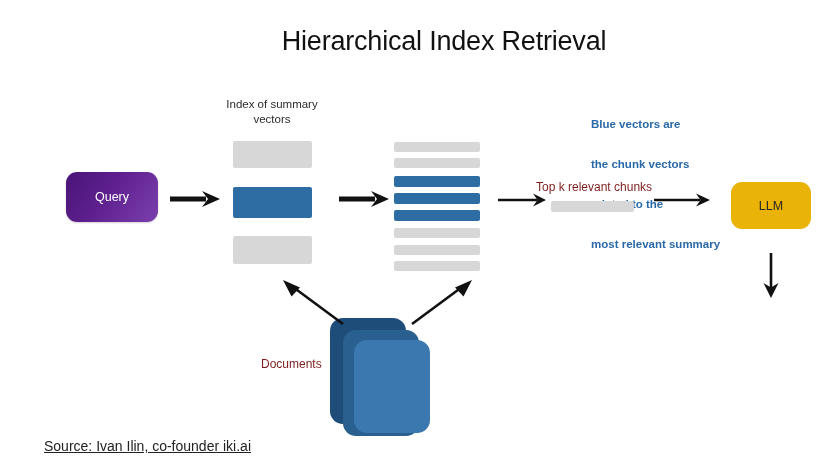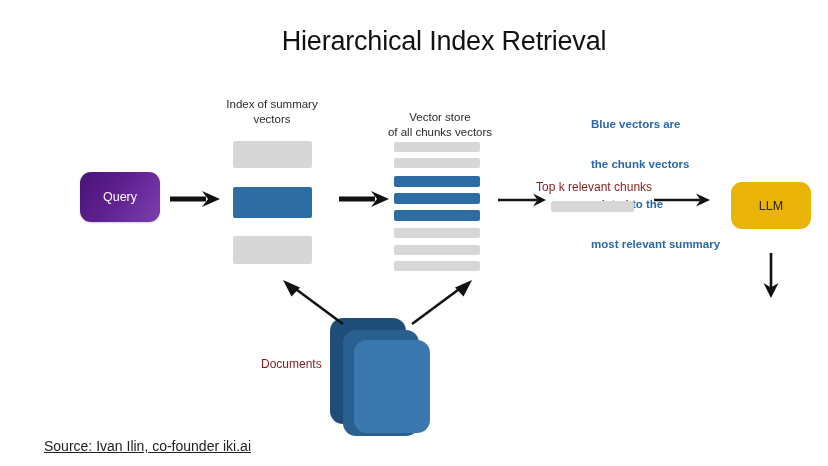--- a/index.html
+++ b/index.html
@@ -106,21 +106,21 @@
 
   svg { display: block; overflow: visible; }
 </style>
 </head>
 <body>
 
 <div class="stage">
 
   <div class="abs" id="page-title">Hierarchical Index Retrieval</div>
 
-  <div class="abs node node-purple" style="left:50px; top:172px; width:80px; height:50px;">
+  <div class="abs node node-purple" style="left:36px; top:172px; width:92px; height:50px;">
     <span>Query</span>
   </div>
 
   <div class="abs" style="left:138px; top:188px; width:56px; height:22px;">
     <svg width="56" height="22" viewBox="0 0 56 22" aria-hidden="true">
       <path d="M2 11 H38" stroke="#111111" stroke-width="5" stroke-linecap="butt" fill="none"></path>
       <path d="M34 3 L52 11 L34 19 L40 11 Z" fill="#111111"></path>
     </svg>
   </div>
 
@@ -133,24 +133,20 @@
   <div class="abs bar bar-blue" style="left:203px; top:187px; width:79px; height:31px;"></div>
   <div class="abs bar bar-gray" style="left:203px; top:236px; width:79px; height:28px;"></div>
 
   <div class="abs" style="left:307px; top:188px; width:56px; height:22px;">
     <svg width="56" height="22" viewBox="0 0 56 22" aria-hidden="true">
       <path d="M2 11 H38" stroke="#111111" stroke-width="5" stroke-linecap="butt" fill="none"></path>
       <path d="M34 3 L52 11 L34 19 L40 11 Z" fill="#111111"></path>
     </svg>
   </div>
 
-  <div class="abs caption" style="left:348px; top:110px; width:124px;">
-    <div>Vector store</div>
-    <div>of all chunks vectors</div>
-  </div>
 
   <div class="abs bar bar-gray" style="left:364px; top:142px; width:86px; height:10px;"></div>
   <div class="abs bar bar-gray" style="left:364px; top:158px; width:86px; height:10px;"></div>
   <div class="abs bar bar-blue" style="left:364px; top:176px; width:86px; height:11px;"></div>
   <div class="abs bar bar-blue" style="left:364px; top:193px; width:86px; height:11px;"></div>
   <div class="abs bar bar-blue" style="left:364px; top:210px; width:86px; height:11px;"></div>
   <div class="abs bar bar-gray" style="left:364px; top:228px; width:86px; height:10px;"></div>
   <div class="abs bar bar-gray" style="left:364px; top:245px; width:86px; height:10px;"></div>
   <div class="abs bar bar-gray" style="left:364px; top:261px; width:86px; height:10px;"></div>
 

